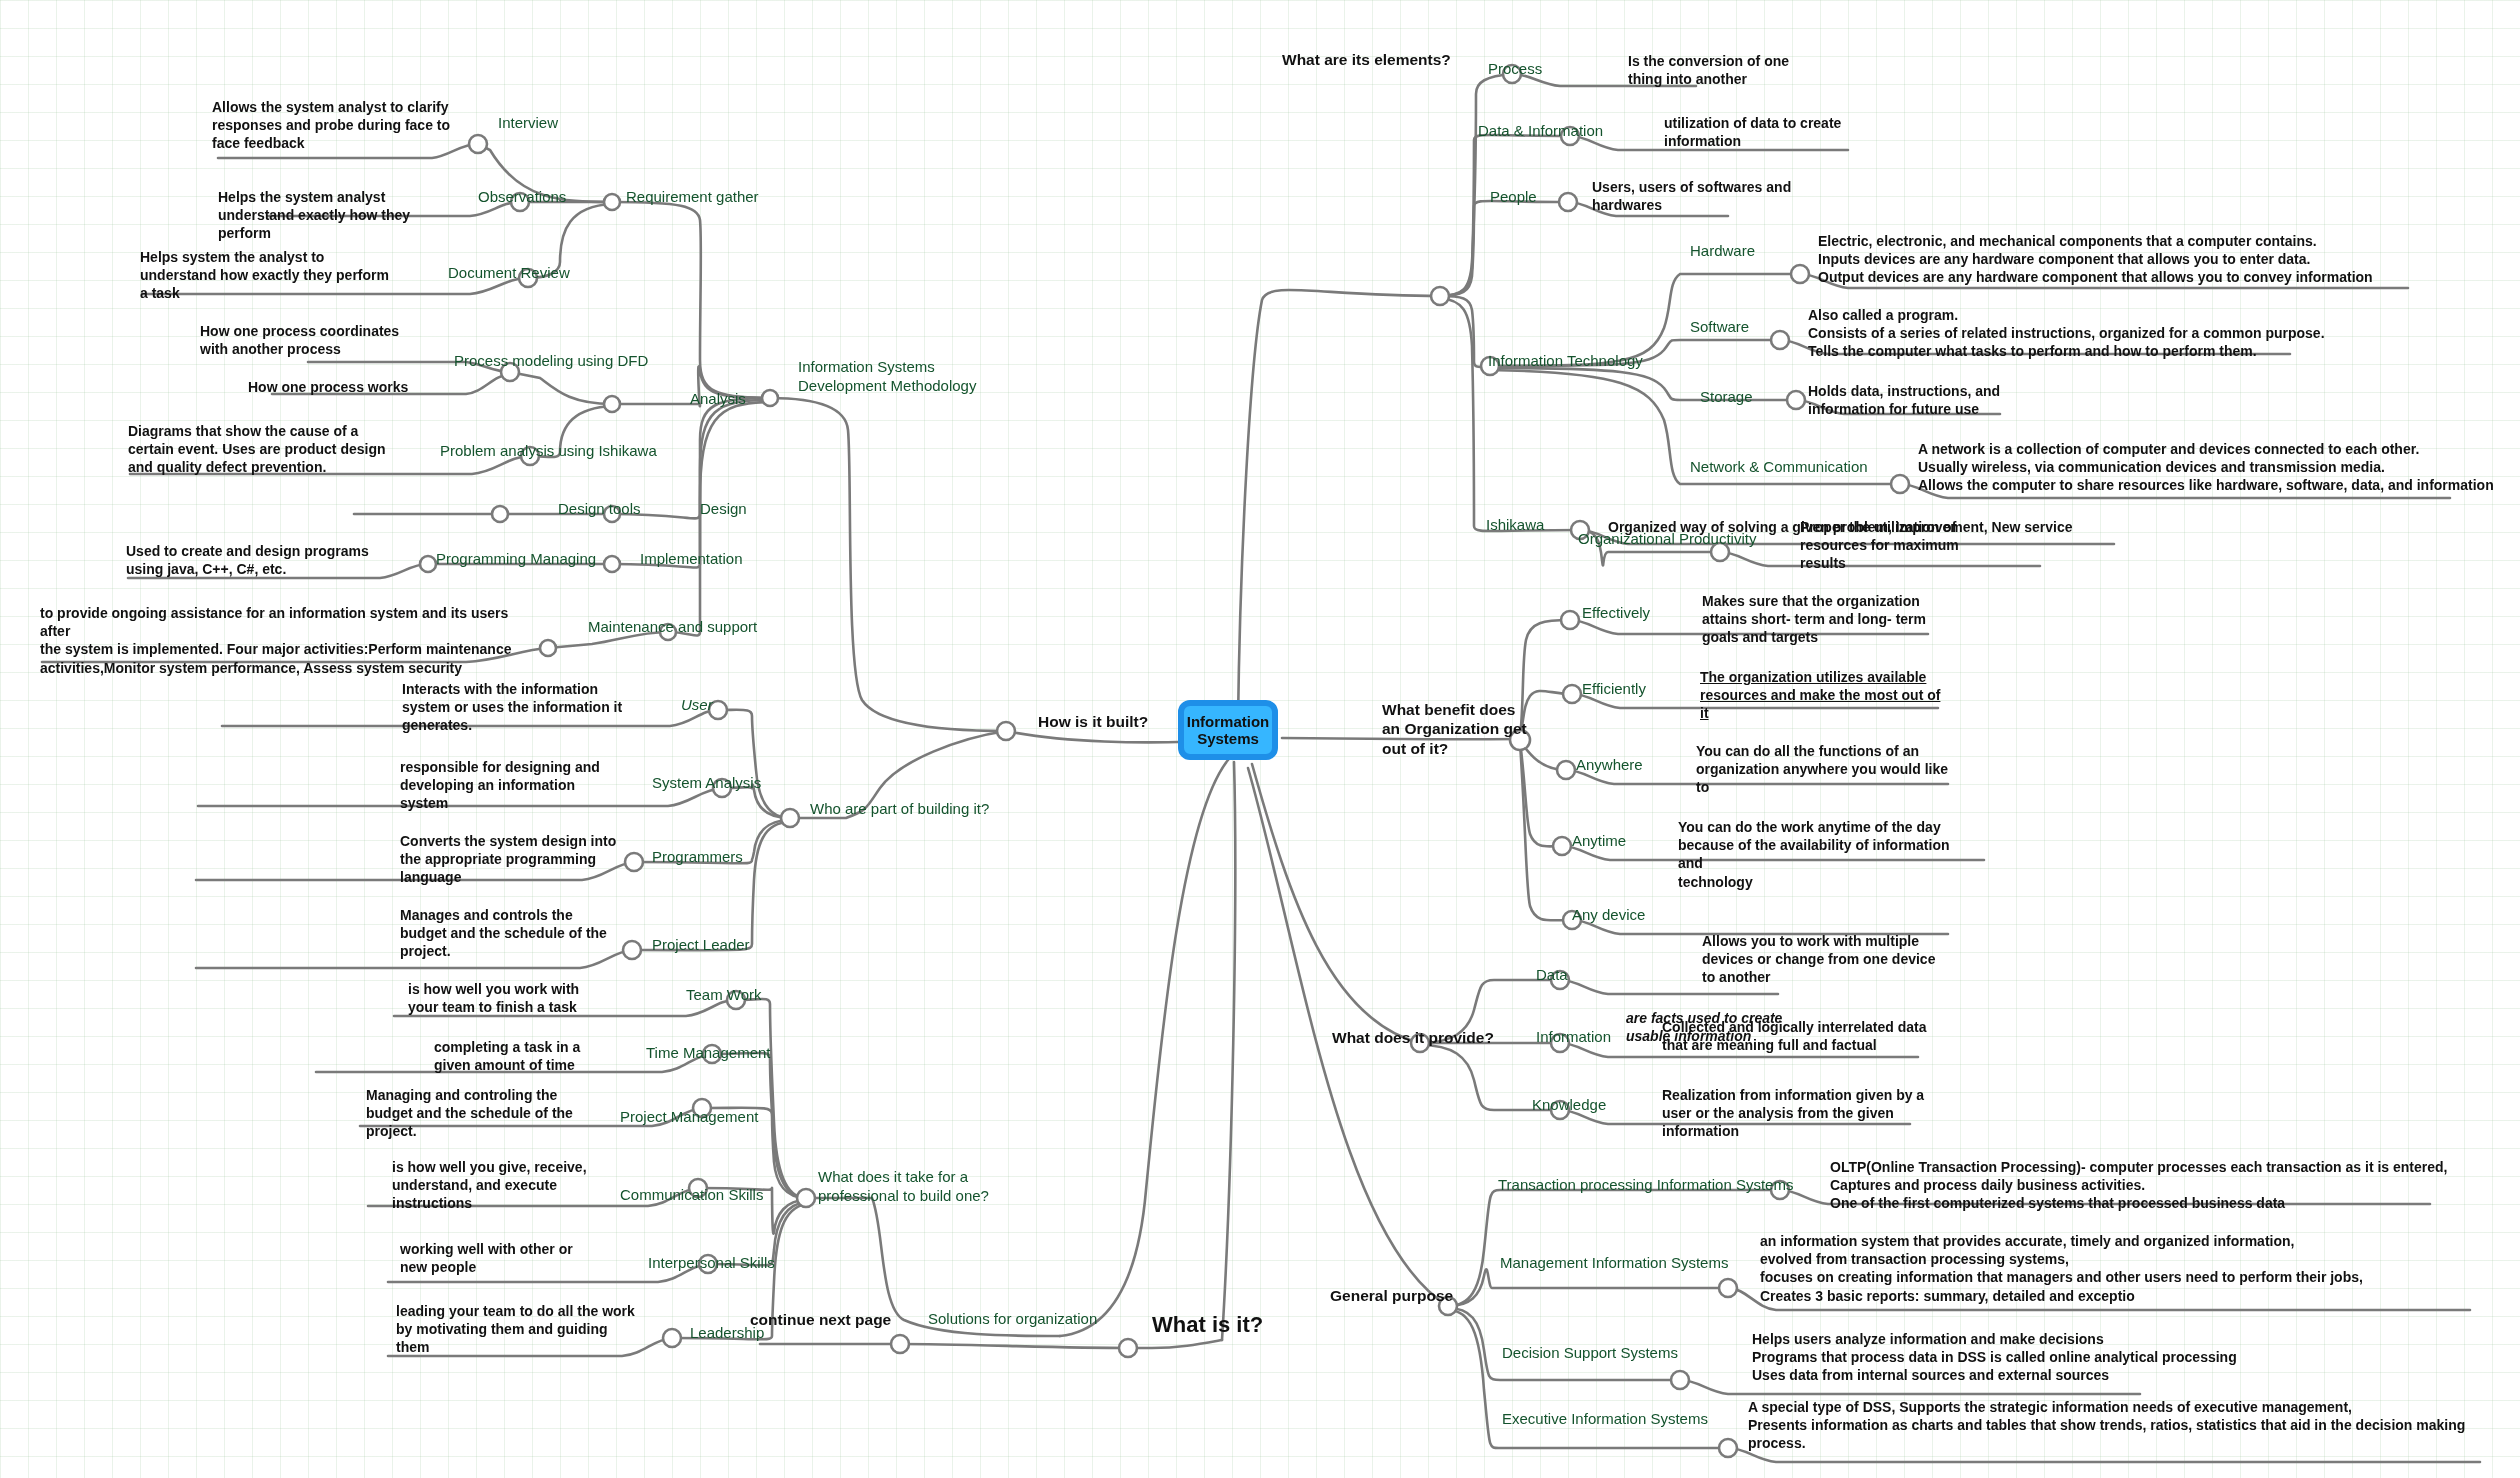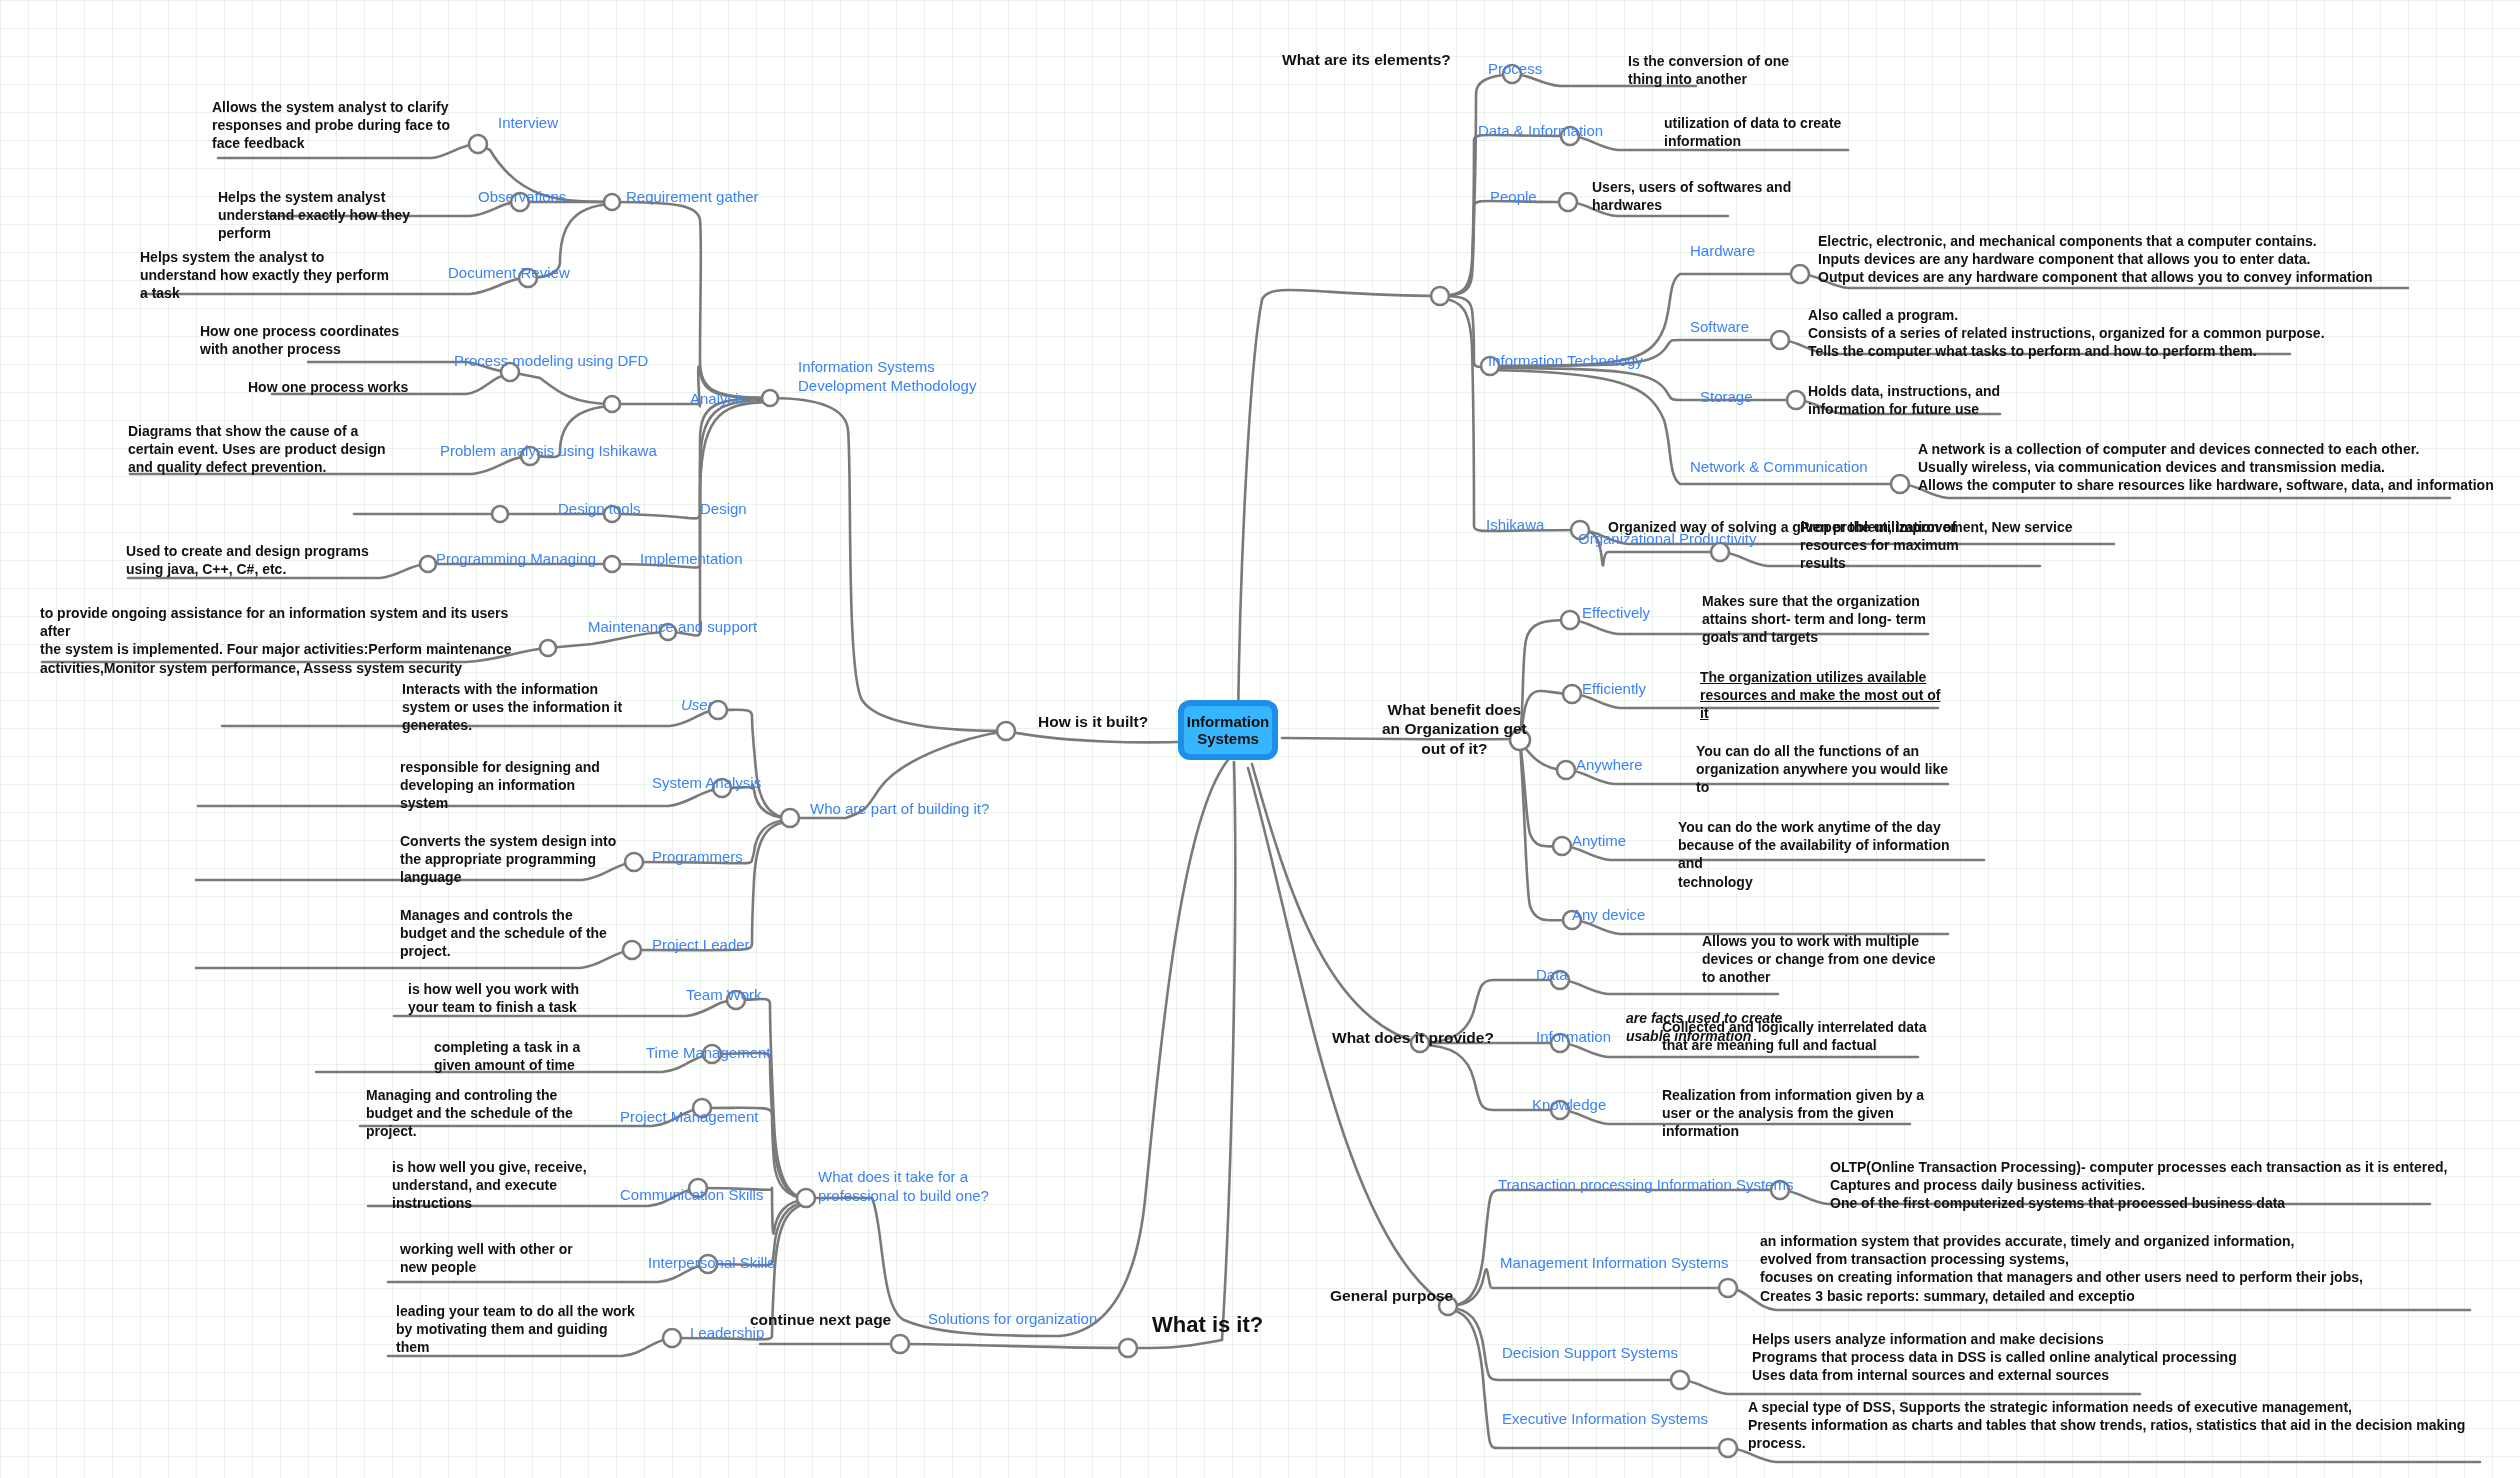--- a/index.html
+++ b/index.html
@@ -33,21 +33,21 @@
     border-radius:12px;
     display:flex;align-items:center;justify-content:center;
     text-align:center;
     font-size:15px;font-weight:bold;color:#111;
     line-height:1.15;
     box-sizing:border-box;
   }
   
   .q{font-size:15.5px;font-weight:bold;color:#111;line-height:1.25;}
   
-  .b{font-size:15px;font-weight:400;color:#3b82f6;line-height:1.25;}
+  .b{font-size:15px;font-weight:400;color:#14532d;line-height:1.25;}
   
   .d{font-size:14px;font-weight:bold;color:#111;line-height:1.3;}
   .big{font-size:22px;font-weight:bold;color:#111;}
 </style>
 </head>
 <body>
 
 <div id="canvas"></div>
 
 <svg id="edges" viewBox="0 0 2520 1478">
@@ -287,21 +287,21 @@
     <circle cx="1680" cy="1380" r="9"></circle>
     <circle cx="1728" cy="1448" r="9"></circle>
   </g>
 </svg>
 
 <div id="root" class="node">Information
 Systems</div>
 
 <div class="node q" style="left:1282px;top:50px;">What are its elements?</div>
 <div class="node q" style="left:1038px;top:712px;">How is it built?</div>
-<div class="node q" style="left:1382px;top:700px;text-align:center;">What benefit does
+<div class="node q" style="left:1382px;top:700px;">What benefit does
 an Organization get
 out of it?</div>
 <div class="node q" style="left:1332px;top:1028px;">What does it provide?</div>
 <div class="node q" style="left:1330px;top:1286px;">General purpose</div>
 <div class="node big" style="left:1152px;top:1312px;">What is it?</div>
 <div class="node b" style="left:810px;top:800px;">Who are part of building it?</div>
 <div class="node b" style="left:818px;top:1168px;">What does it take for a
 professional to build one?</div>
 <div class="node b" style="left:798px;top:358px;">Information Systems
 Development Methodology</div>

